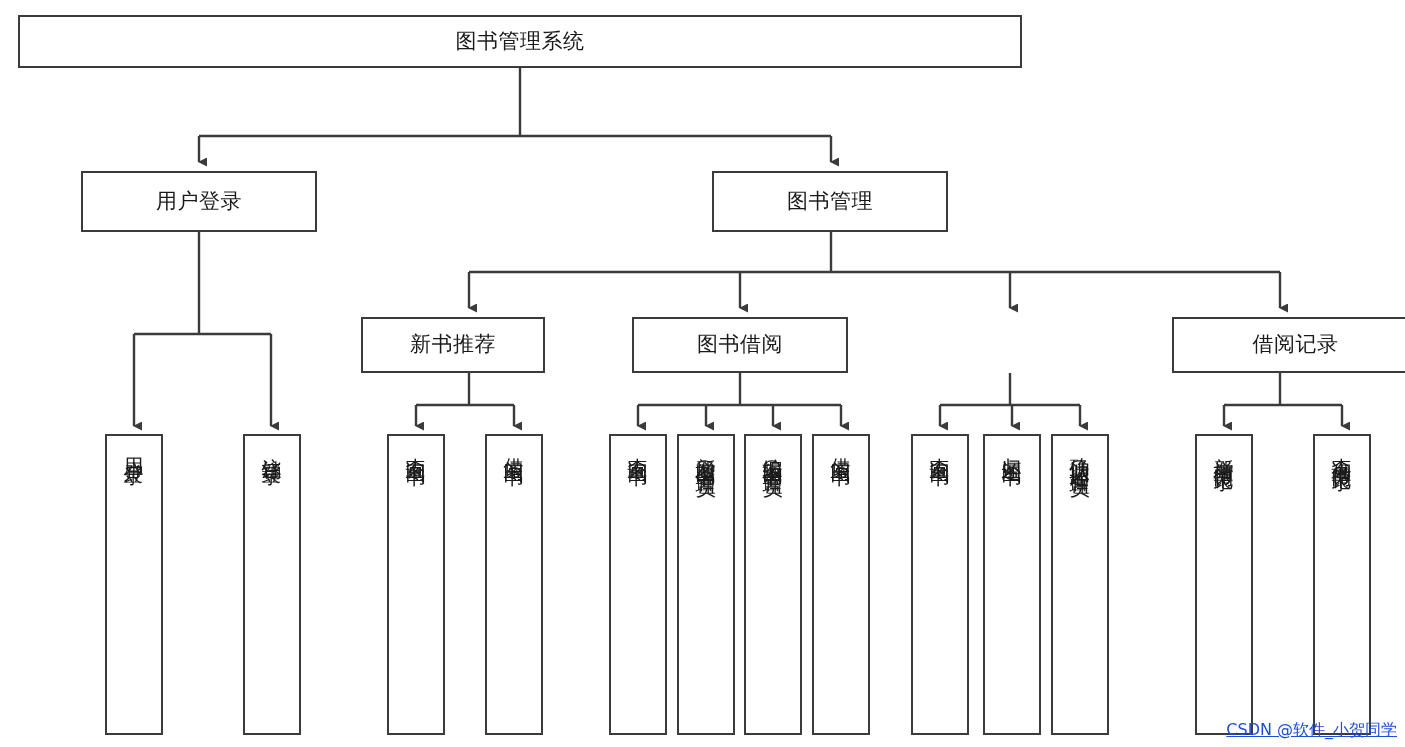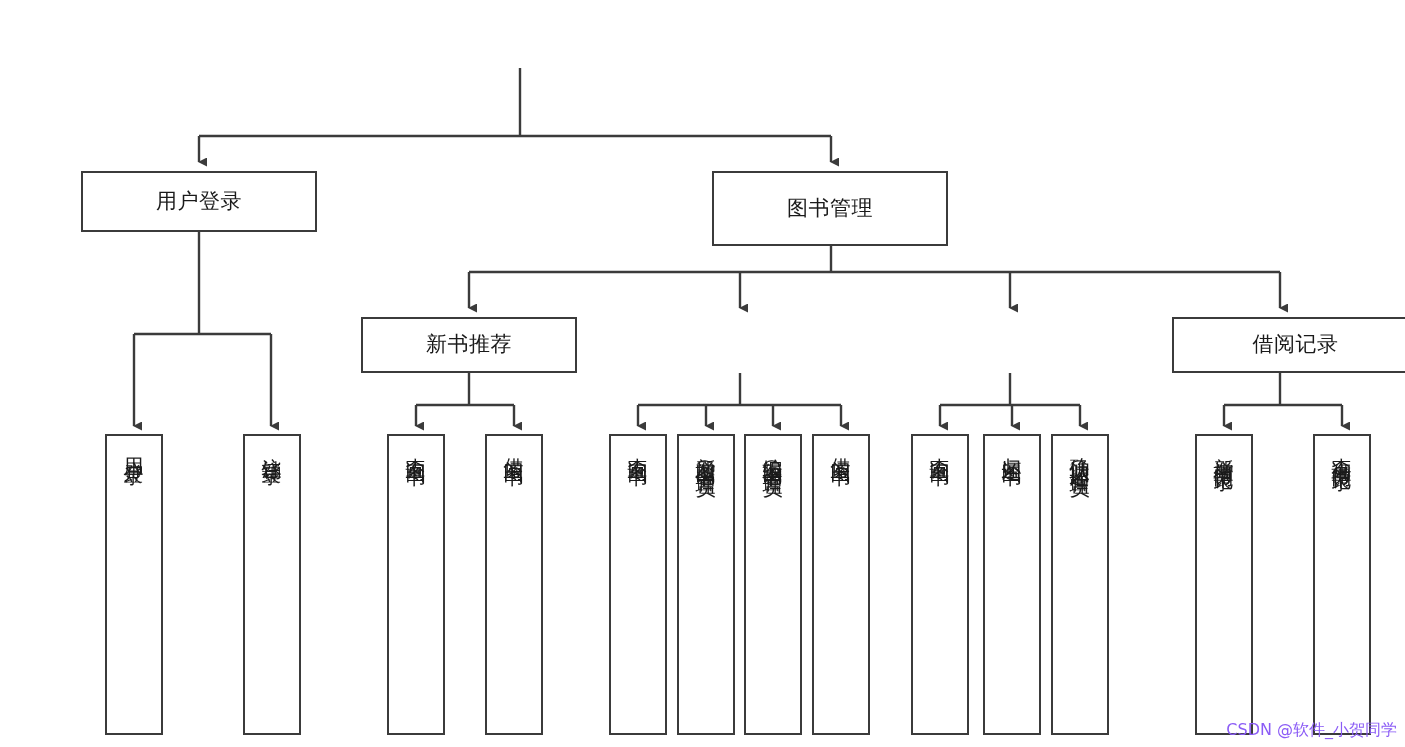--- a/index.html
+++ b/index.html
@@ -59,24 +59,25 @@
     font-size: 20px;
     letter-spacing: 3px;
     line-height: 1;
     height: auto;
   }
   .watermark {
     position: absolute;
     right: 8px;
     bottom: 6px;
     font-size: 16px;
-    color: #8b5cf6;
+    color: #1d4ed8;
     z-index: 5;
     white-space: nowrap;
     font-family: "DejaVu Sans", "Liberation Sans", sans-serif;
+    text-decoration: underline;
   }
 </style>
 </head>
 <body>
 
 <div id="diagram-root">
 
   <svg class="connectors" viewBox="0 0 1405 747">
     <defs>
       <marker id="arrow" markerWidth="9" markerHeight="9" refX="4.5" refY="8" orient="auto" markerUnits="userSpaceOnUse">
@@ -132,30 +133,36 @@
     </g>
     <g stroke="#3b3b3b" stroke-width="2.4" fill="none">
 
       <path d="M1280,373 L1280,405"></path>
       <path d="M1224,405 L1342,405"></path>
       <path d="M1224,405 L1224,426" marker-end="url(#arrow)"></path>
       <path d="M1342,405 L1342,426" marker-end="url(#arrow)"></path>
     </g>
   </svg>
 
+  <div class="node horizontal" style="left:18px; top:15px; width:1004px; height:53px;">
+    <span class="node-label">图书管理系统</span>
+  </div>
 
   <div class="node horizontal" style="left:81px; top:171px; width:236px; height:61px;">
     <span class="node-label">用户登录</span>
   </div>
-  <div class="node horizontal" style="left:712px; top:171px; width:236px; height:75px;">
+  <div class="node horizontal" style="left:712px; top:171px; width:236px; height:61px;">
     <span class="node-label">图书管理</span>
   </div>
 
-  <div class="node horizontal" style="left:361px; top:317px; width:216px; height:56px;">
+  <div class="node horizontal" style="left:361px; top:317px; width:184px; height:56px;">
     <span class="node-label">新书推荐</span>
+  </div>
+  <div class="node horizontal" style="left:632px; top:317px; width:216px; height:56px;">
+    <span class="node-label">图书借阅</span>
   </div>
   <div class="node horizontal" style="left:1172px; top:317px; width:247px; height:56px;">
     <span class="node-label">借阅记录</span>
   </div>
 
   <div class="node vertical" style="left:105px; top:434px; width:58px; height:301px;">
     <span class="node-label">用户登录</span>
   </div>
   <div class="node vertical" style="left:243px; top:434px; width:58px; height:301px;">
     <span class="node-label">注销登录</span>

